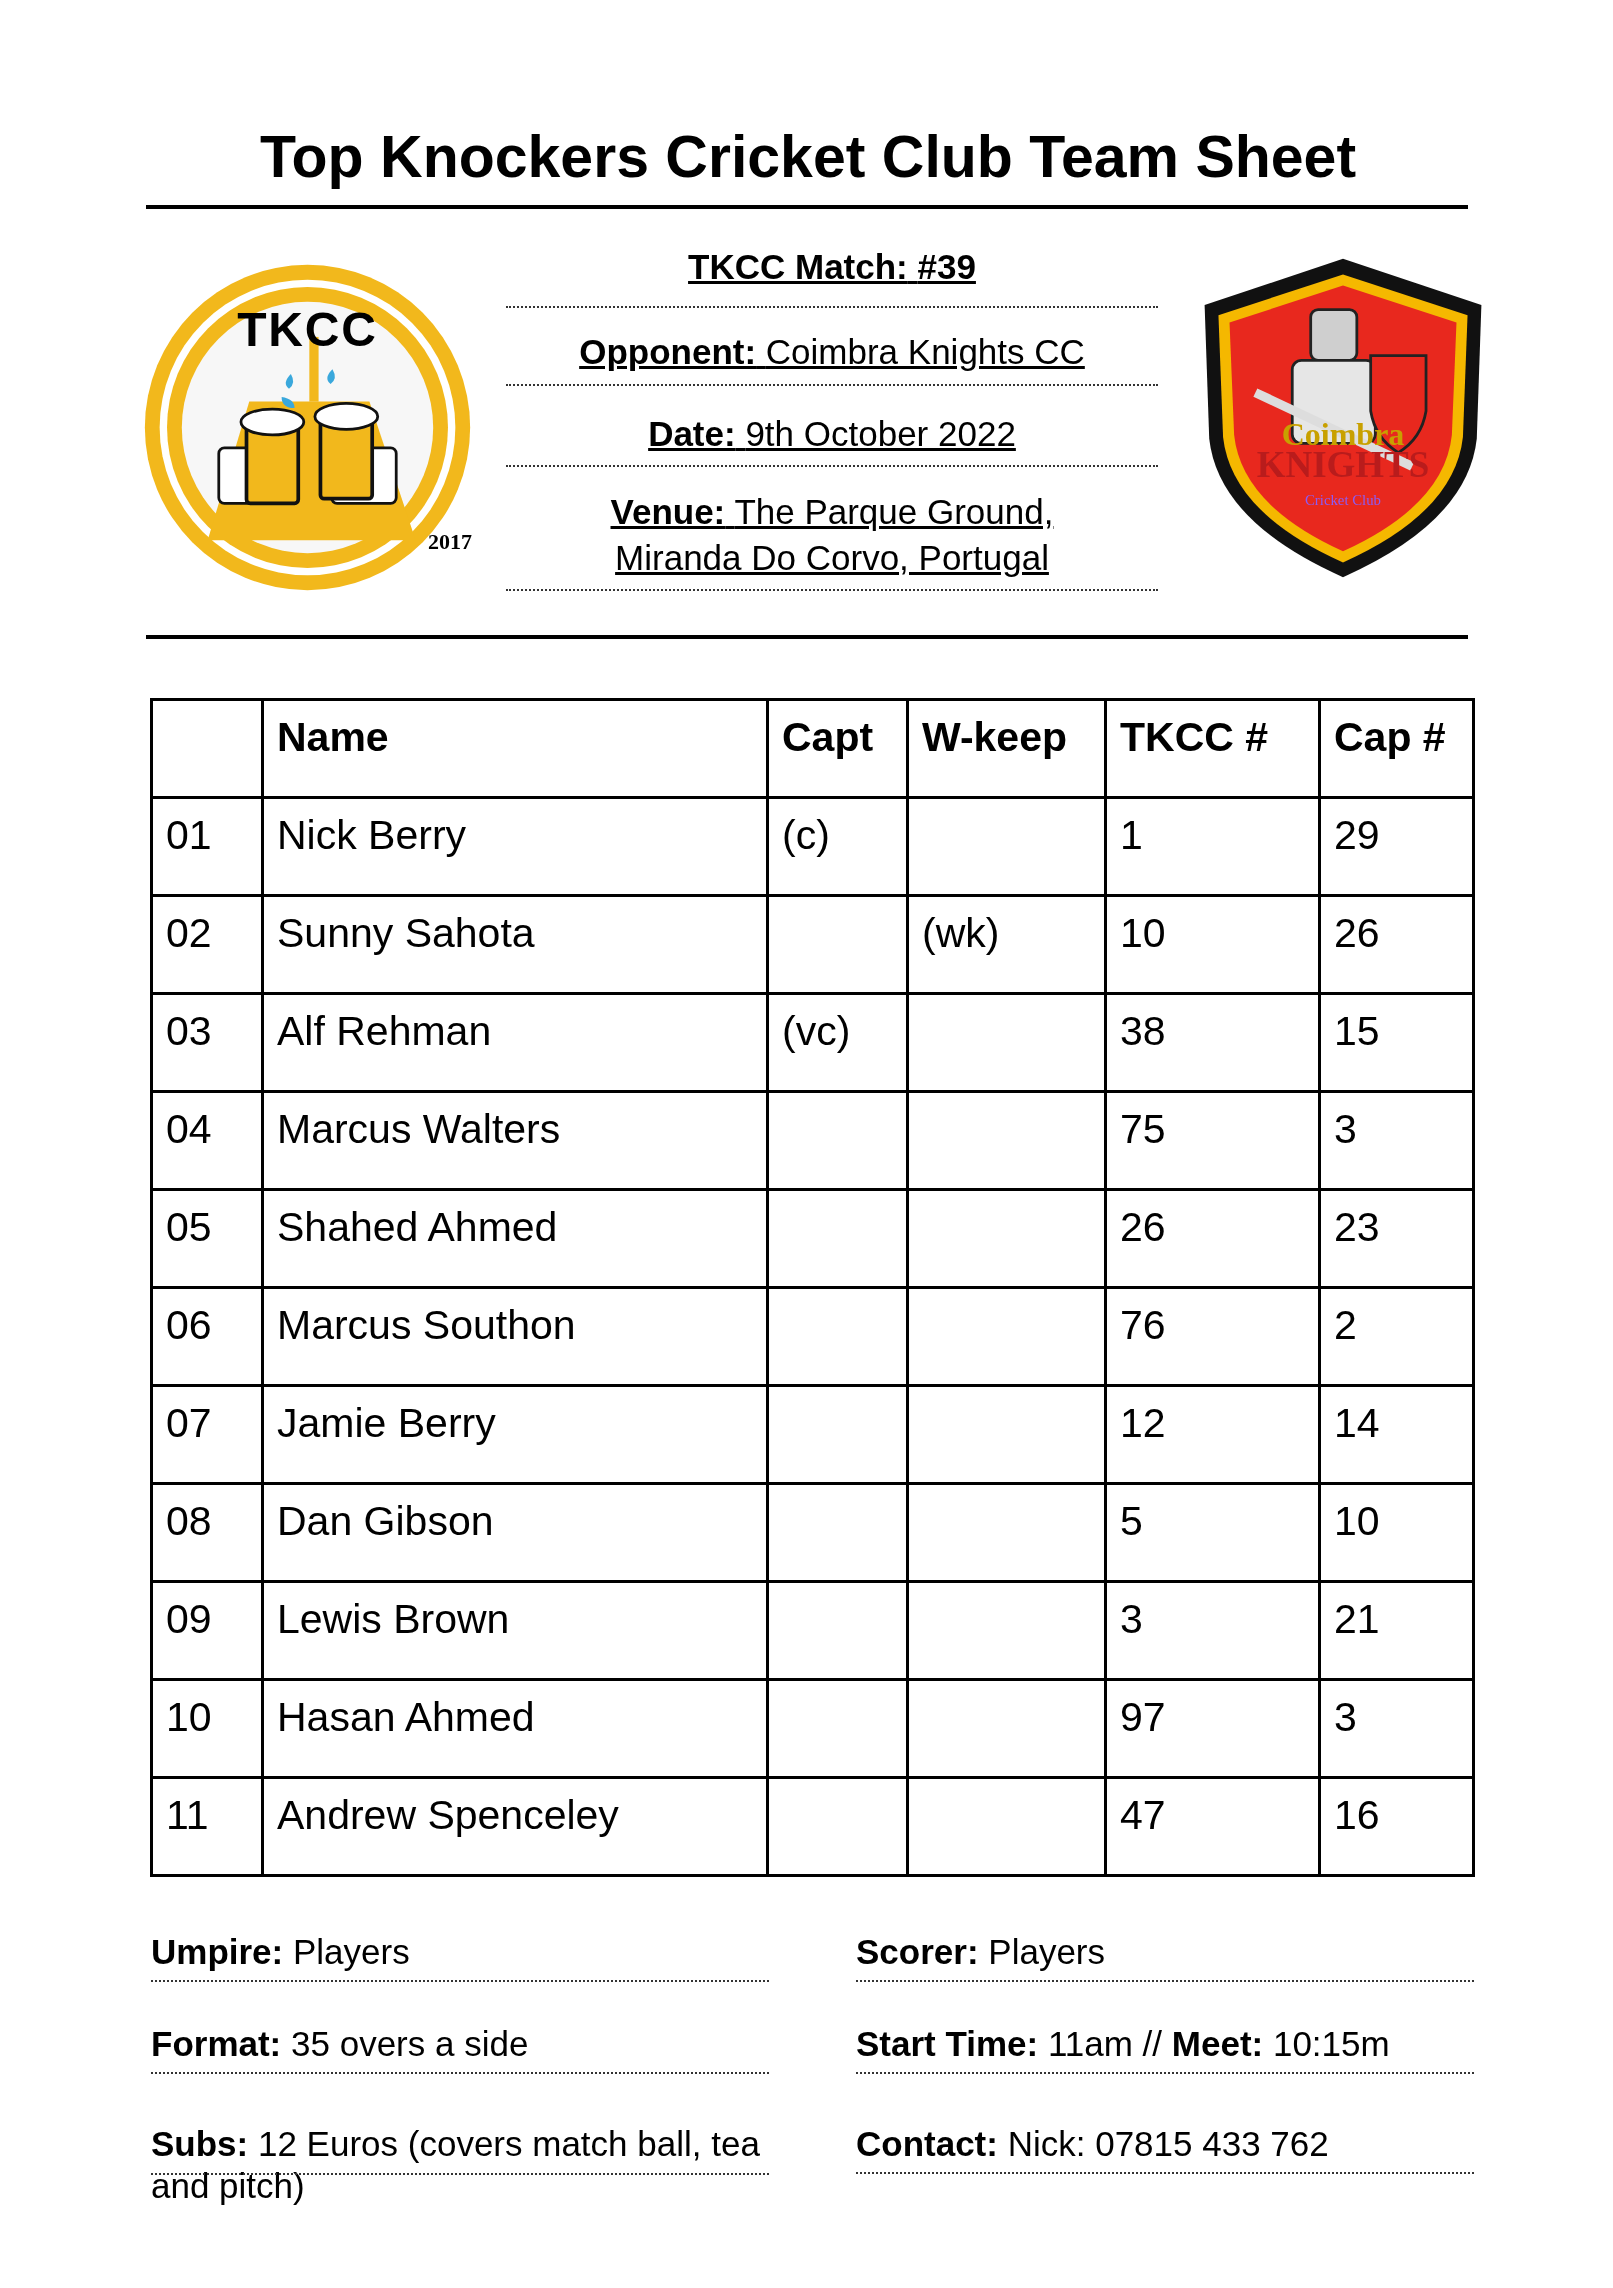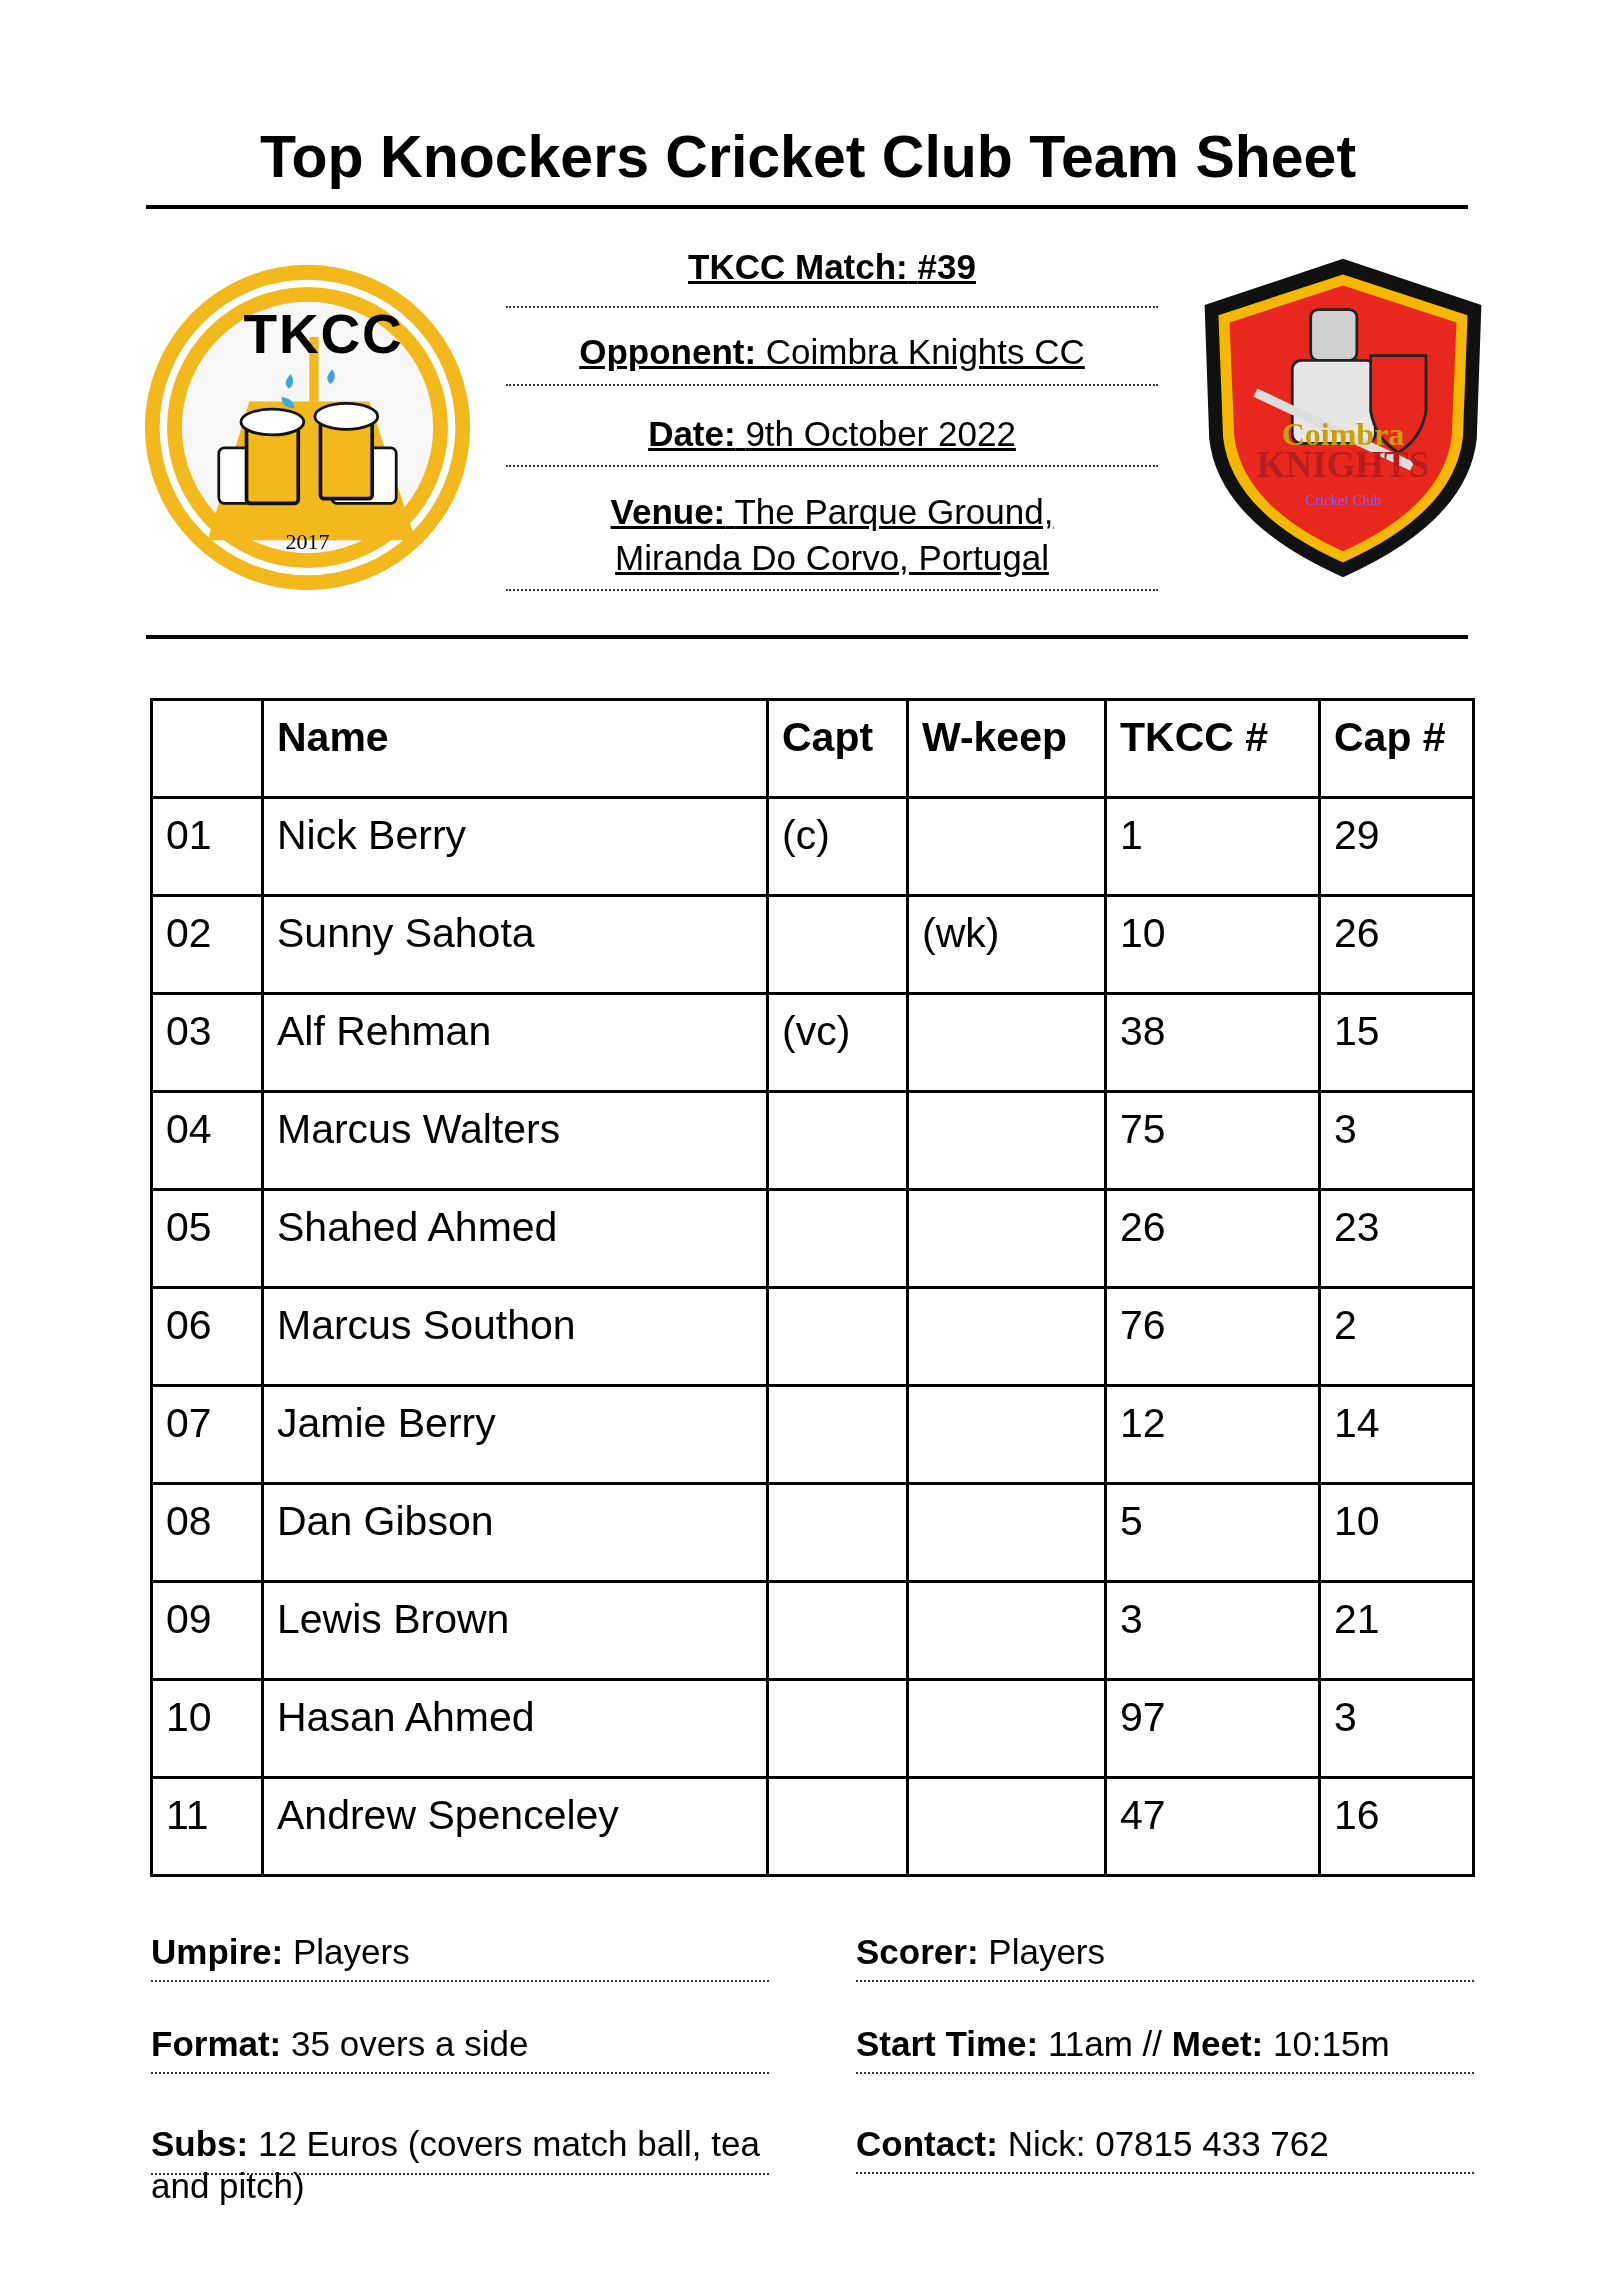--- a/index.html
+++ b/index.html
@@ -35,22 +35,22 @@
     <rect x="82" y="200" width="70" height="60" rx="6" fill="#fff" stroke="#111" stroke-width="3"></rect>
     <rect x="112" y="175" width="56" height="85" rx="4" fill="#F2B81C" stroke="#111" stroke-width="4"></rect>
     <ellipse cx="140" cy="172" rx="34" ry="14" fill="#fff" stroke="#111" stroke-width="3"></ellipse>
     <rect x="204" y="200" width="70" height="60" rx="6" fill="#fff" stroke="#111" stroke-width="3"></rect>
     <rect x="192" y="170" width="56" height="85" rx="4" fill="#F2B81C" stroke="#111" stroke-width="4"></rect>
     <ellipse cx="220" cy="166" rx="34" ry="14" fill="#fff" stroke="#111" stroke-width="3"></ellipse>
     <path d="M160 120 q6 10 -2 16 q-8 -6 2 -16z" fill="#3AA8DC"></path>
     <path d="M205 115 q6 10 -2 16 q-8 -6 2 -16z" fill="#3AA8DC"></path>
     <path d="M150 145 q14 2 14 12 q-14 0 -14 -12z" fill="#3AA8DC"></path>
   </svg>
-  <div style="position:absolute;left:16px;top:39px;width:329px;text-align:center;font-size:55px;font-weight:900;letter-spacing:1.8px;">TKCC</div>
-  <div style="position:absolute;left:0;top:266px;width:329px;text-align:center;font-size:22px;font-weight:normal;font-family:'Liberation Serif',serif;">2017</div>
+  <div style="position:absolute;left:0;top:39px;width:329px;text-align:center;font-size:48px;font-weight:900;letter-spacing:1.8px;">TKCC</div>
+  <div style="position:absolute;left:0;top:266px;width:329px;text-align:right;font-size:22px;font-weight:bold;font-family:'Liberation Serif',serif;">2017</div>
 </div>
 
 <div class="info" style="top:247px;text-decoration:underline;">
   <div class="line" style="height:52px;">
     <span class="b">TKCC Match:</span>
     <span class="b">#39</span>
   </div>
   <div class="dots" style="margin-top:0;"></div>
   <div class="line" style="margin-top:24px;height:44px;">
     <span class="b">Opponent:</span>

